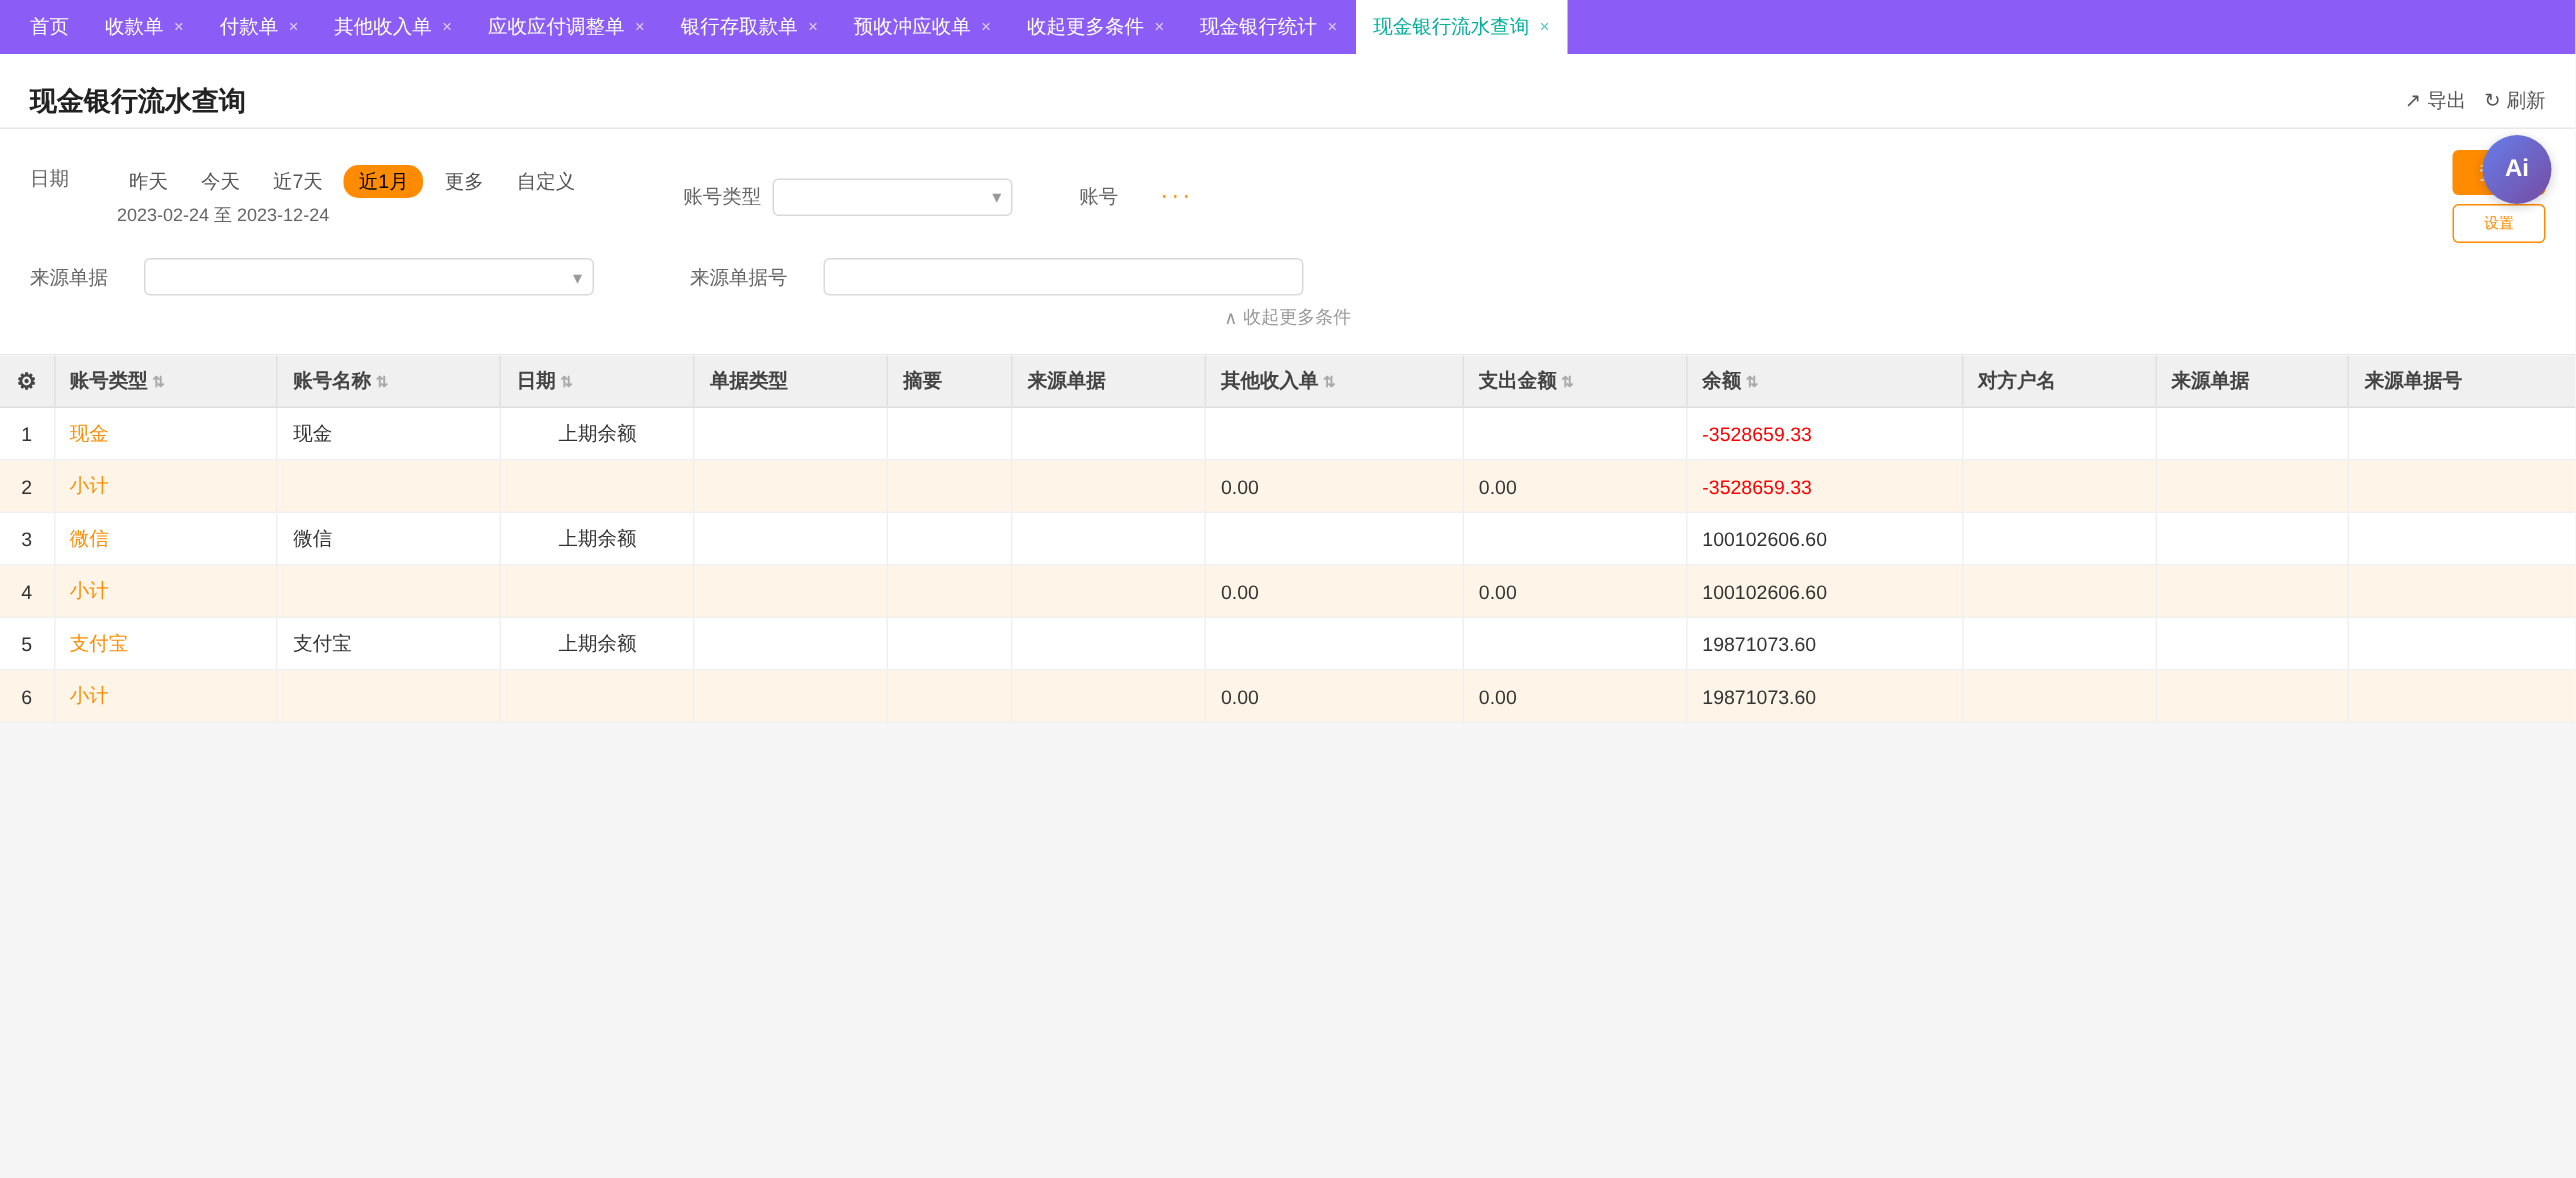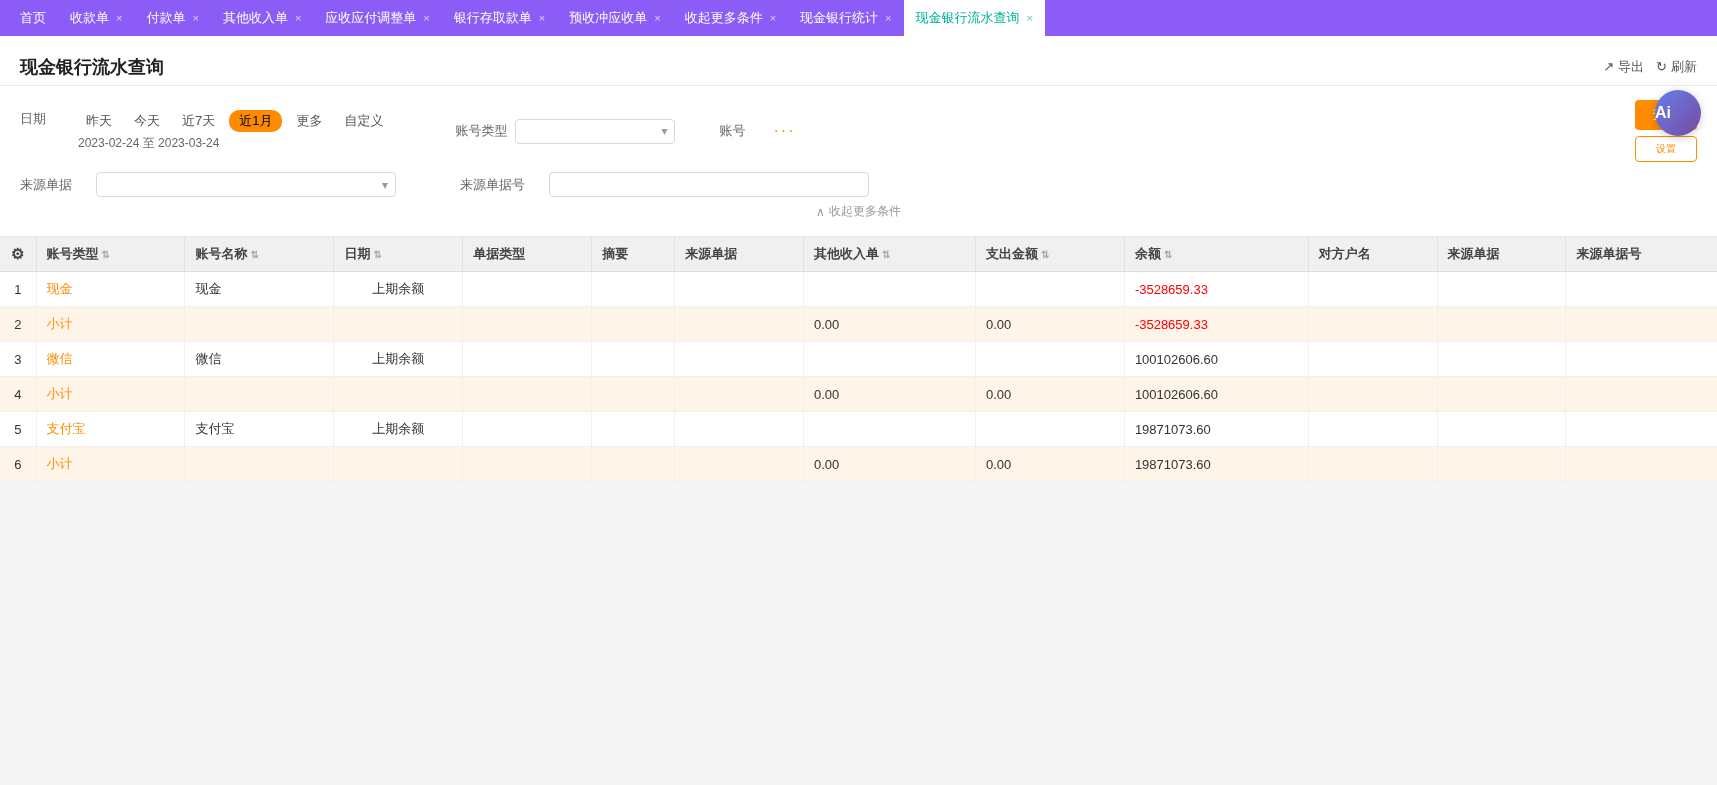--- a/index.html
+++ b/index.html
@@ -253,20 +253,21 @@
       position: fixed;
       right: 16px;
       top: 90px;
       background: linear-gradient(135deg, #667eea, #764ba2);
       color: #fff;
       border-radius: 50%;
       width: 46px;
       height: 46px;
       display: flex;
       align-items: center;
+      justify-content: center;
       font-size: 16px;
       font-weight: bold;
       cursor: pointer;
       box-shadow: 0 2px 8px rgba(0,0,0,0.2);
     }
   </style>
 </head>
 <body>
 
 <nav class="top-nav">
@@ -335,21 +336,21 @@
           <span class="filter-label">日期</span>
           <div>
             <div class="filter-date-options">
               <span class="date-btn">昨天</span>
               <span class="date-btn">今天</span>
               <span class="date-btn">近7天</span>
               <span class="date-btn active">近1月</span>
               <span class="date-btn">更多</span>
               <span class="date-btn">自定义</span>
             </div>
-            <div class="date-range">2023-02-24 至 2023-03-24</div>
+            <div class="date-range">2023-02-24 至 2023-12-24</div>
           </div>
         </div>
 
         <div style="display:flex; align-items:center; gap:8px; margin-left:40px;">
           <span class="filter-label">账号类型</span>
           <div class="select-wrapper">
             <select class="filter-select">
               <option value=""></option>
               <option value="现金">现金</option>
               <option value="微信">微信</option>

